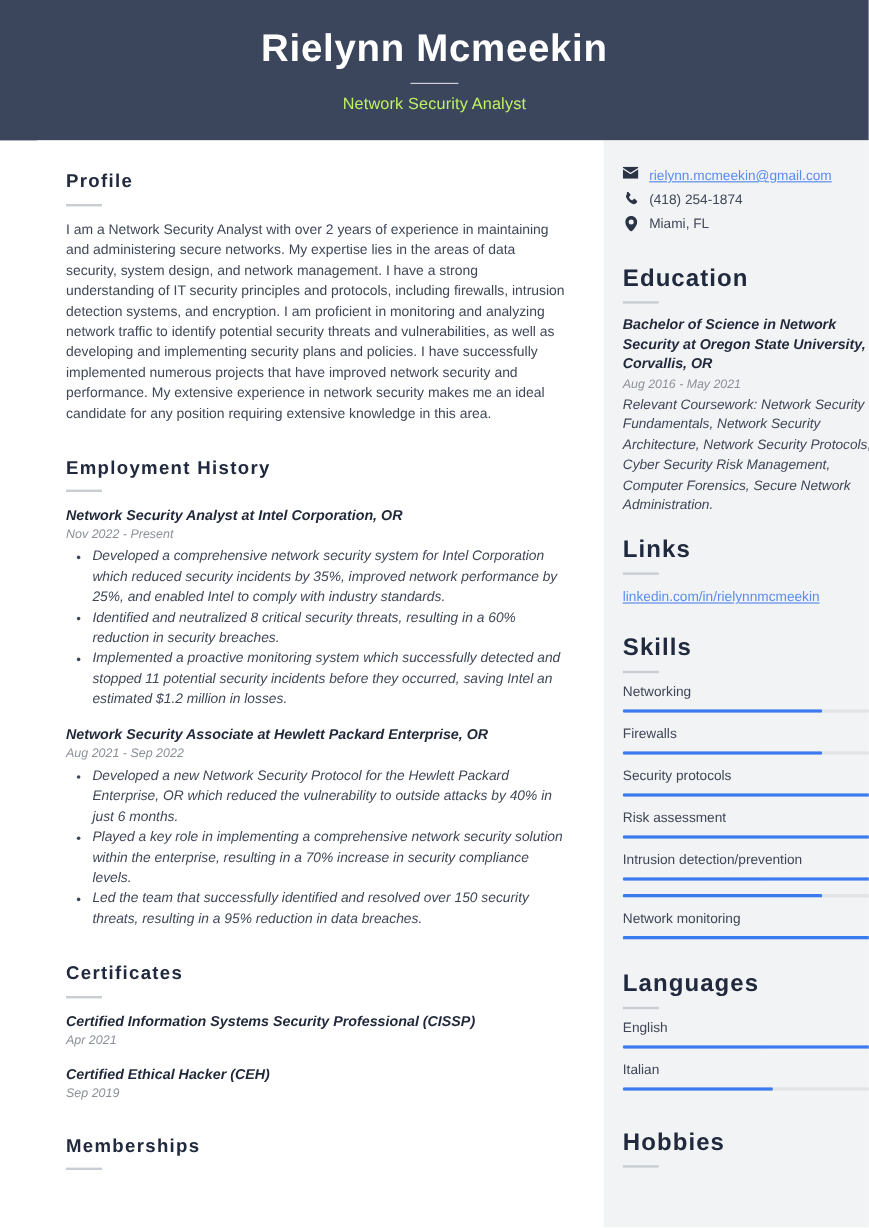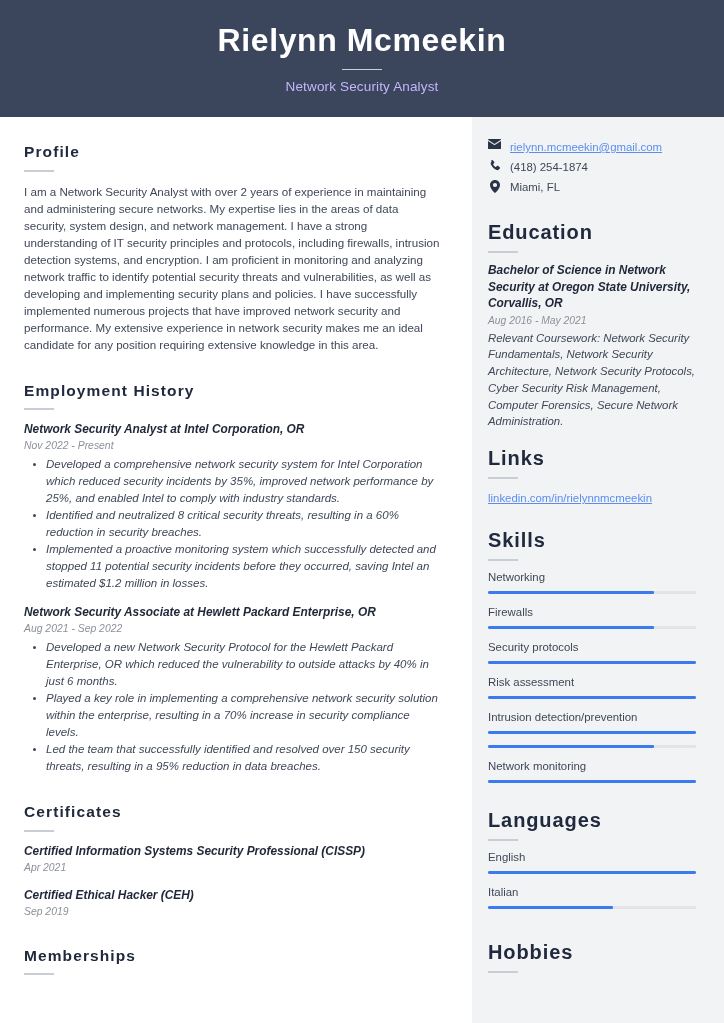--- a/index.html
+++ b/index.html
@@ -41,30 +41,31 @@
   }
   .header-rule {
     width: 40px;
     height: 1px;
     background: rgba(255,255,255,0.75);
     margin: 10px 0 9px 0;
   }
   .header-title {
     font-size: 13.5px;
     font-weight: normal;
-    color: #c4b5fd;
+    color: #bef264;
     letter-spacing: 0.15px;
   }
 
   
   .body {
     display: flex;
     flex: 1 1 auto;
     min-height: 0;
     align-items: stretch;
+    margin-left: 31px;
   }
 
   .main-col {
     width: 472px;
     flex: 0 0 472px;
     background: #ffffff;
     padding: 26px 32px 0 24px;
   }
 
   .side-col {

